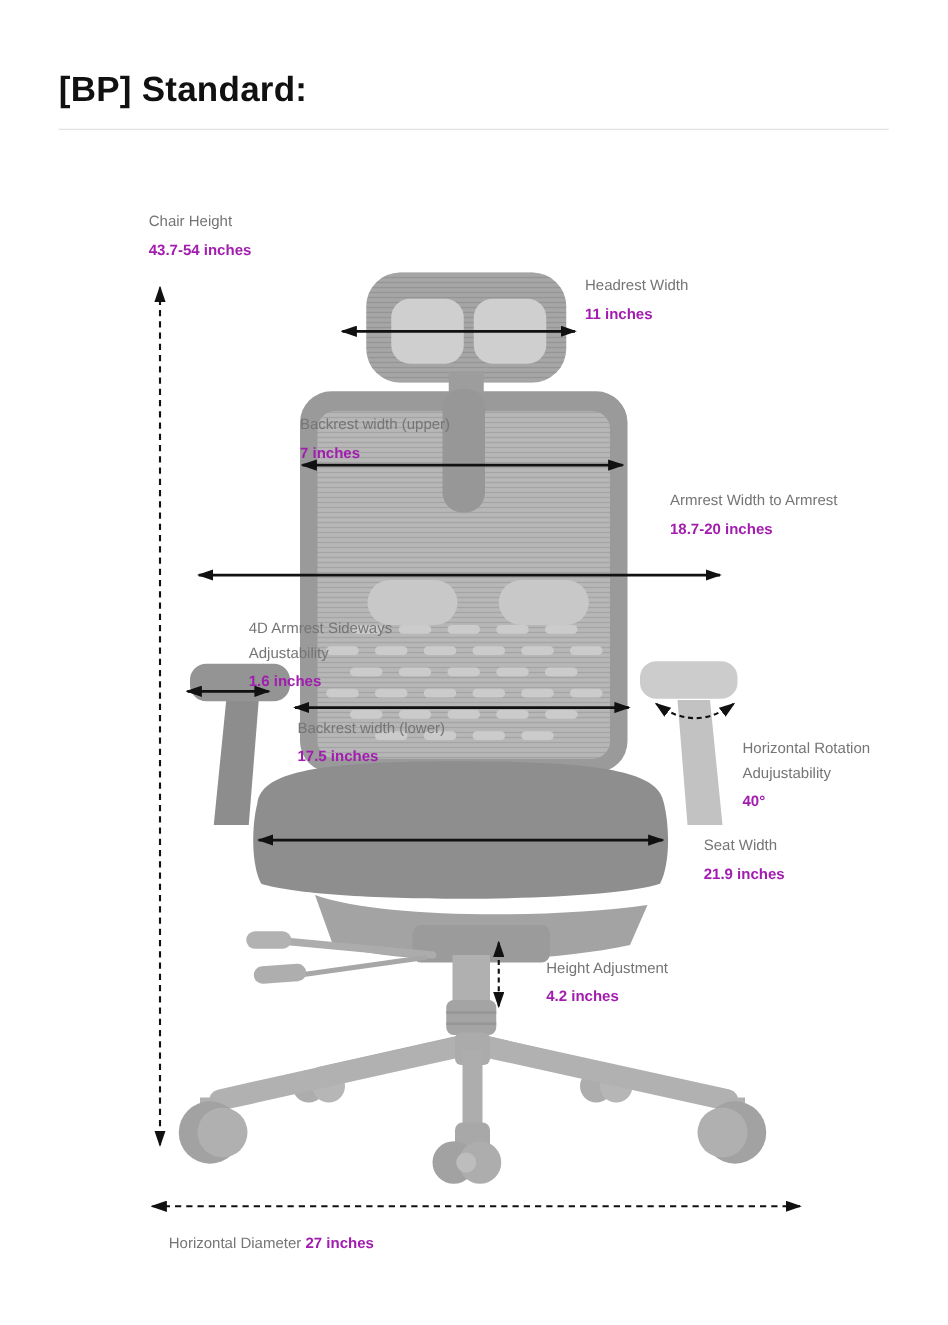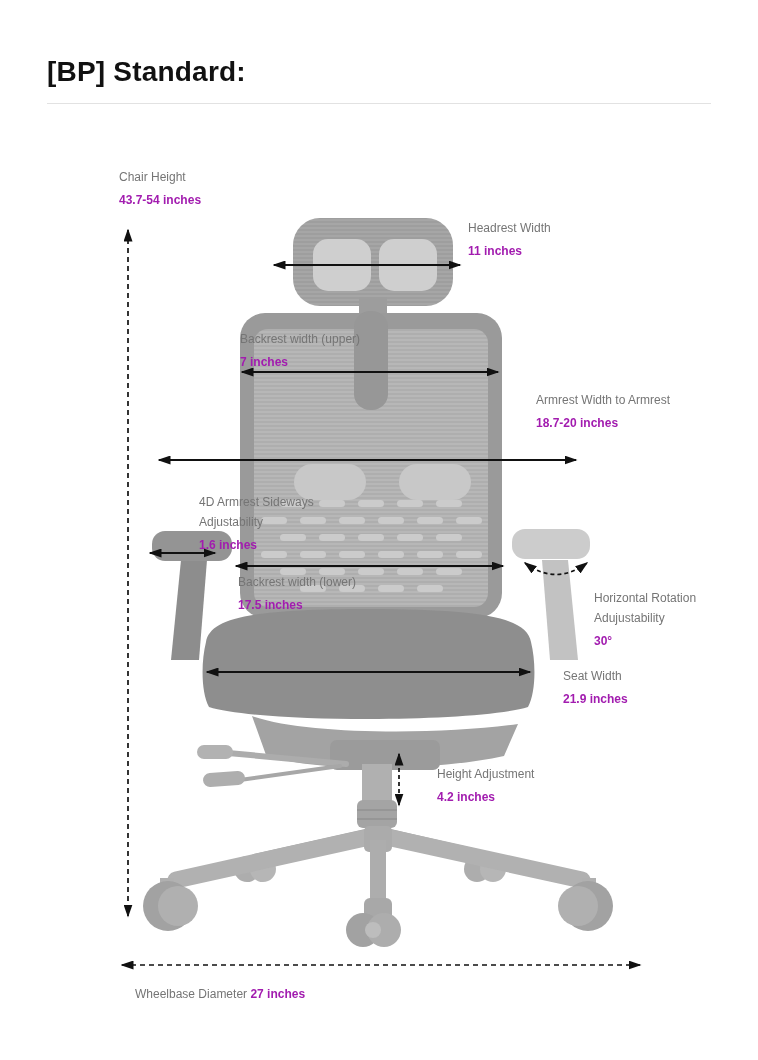--- a/index.html
+++ b/index.html
@@ -175,30 +175,30 @@
   <span class="val">1.6 inches</span>
 </div>
 
 <div class="anno center" style="left:238px;top:572px;width:260px;">
   <span class="lbl">Backrest width (lower)</span>
   <span class="val">17.5 inches</span>
 </div>
 
 <div class="anno" style="left:594px;top:588px;width:108px;">
   <span class="lbl">Horizontal Rotation Adujustability</span>
-  <span class="val">30°</span>
+  <span class="val">40°</span>
 </div>
 
 <div class="anno" style="left:563px;top:666px;width:150px;">
   <span class="lbl">Seat Width</span>
   <span class="val">21.9 inches</span>
 </div>
 
 <div class="anno" style="left:437px;top:764px;width:200px;">
   <span class="lbl">Height Adjustment</span>
   <span class="val">4.2 inches</span>
 </div>
 
 <div class="anno center inline-anno" style="left:135px;top:984px;width:480px;">
-  <span class="lbl">Wheelbase Diameter</span>
+  <span class="lbl">Horizontal Diameter</span>
   <span> </span>
   <span class="val">27 inches</span>
 </div>
 
 </body></html>

